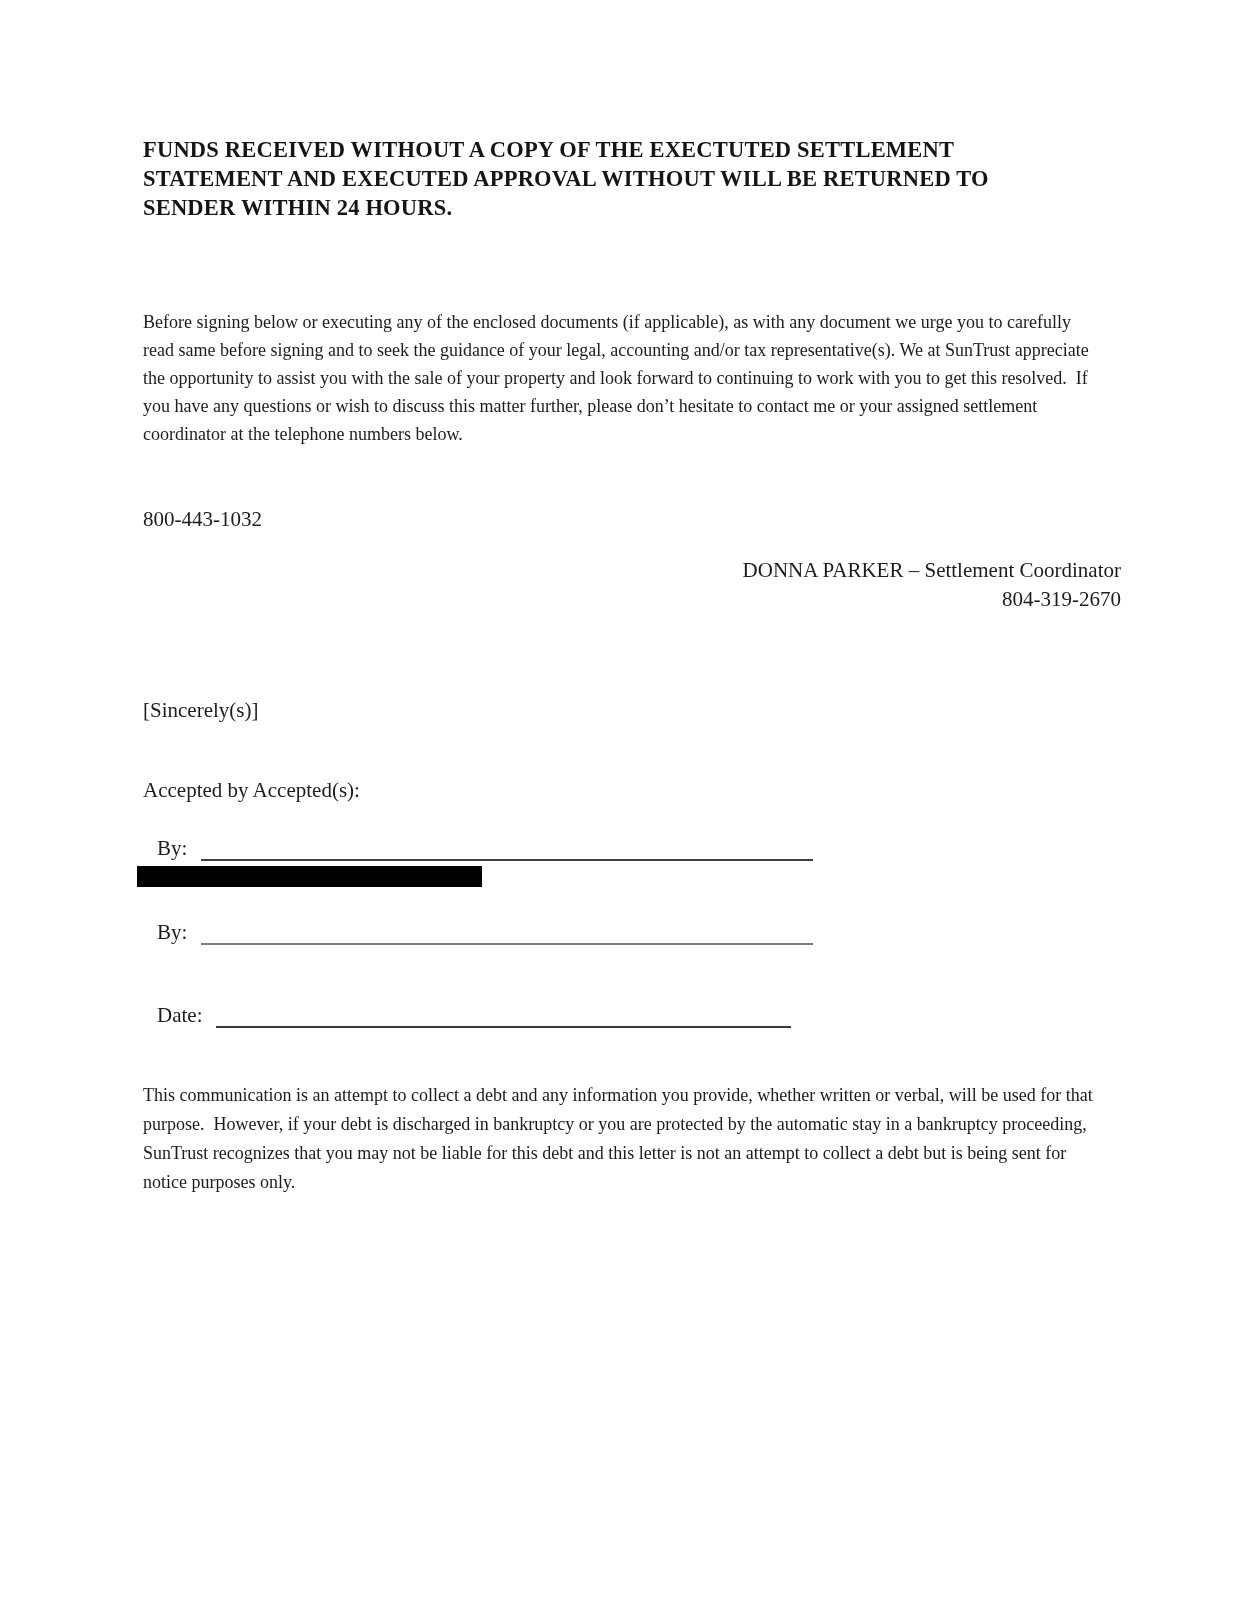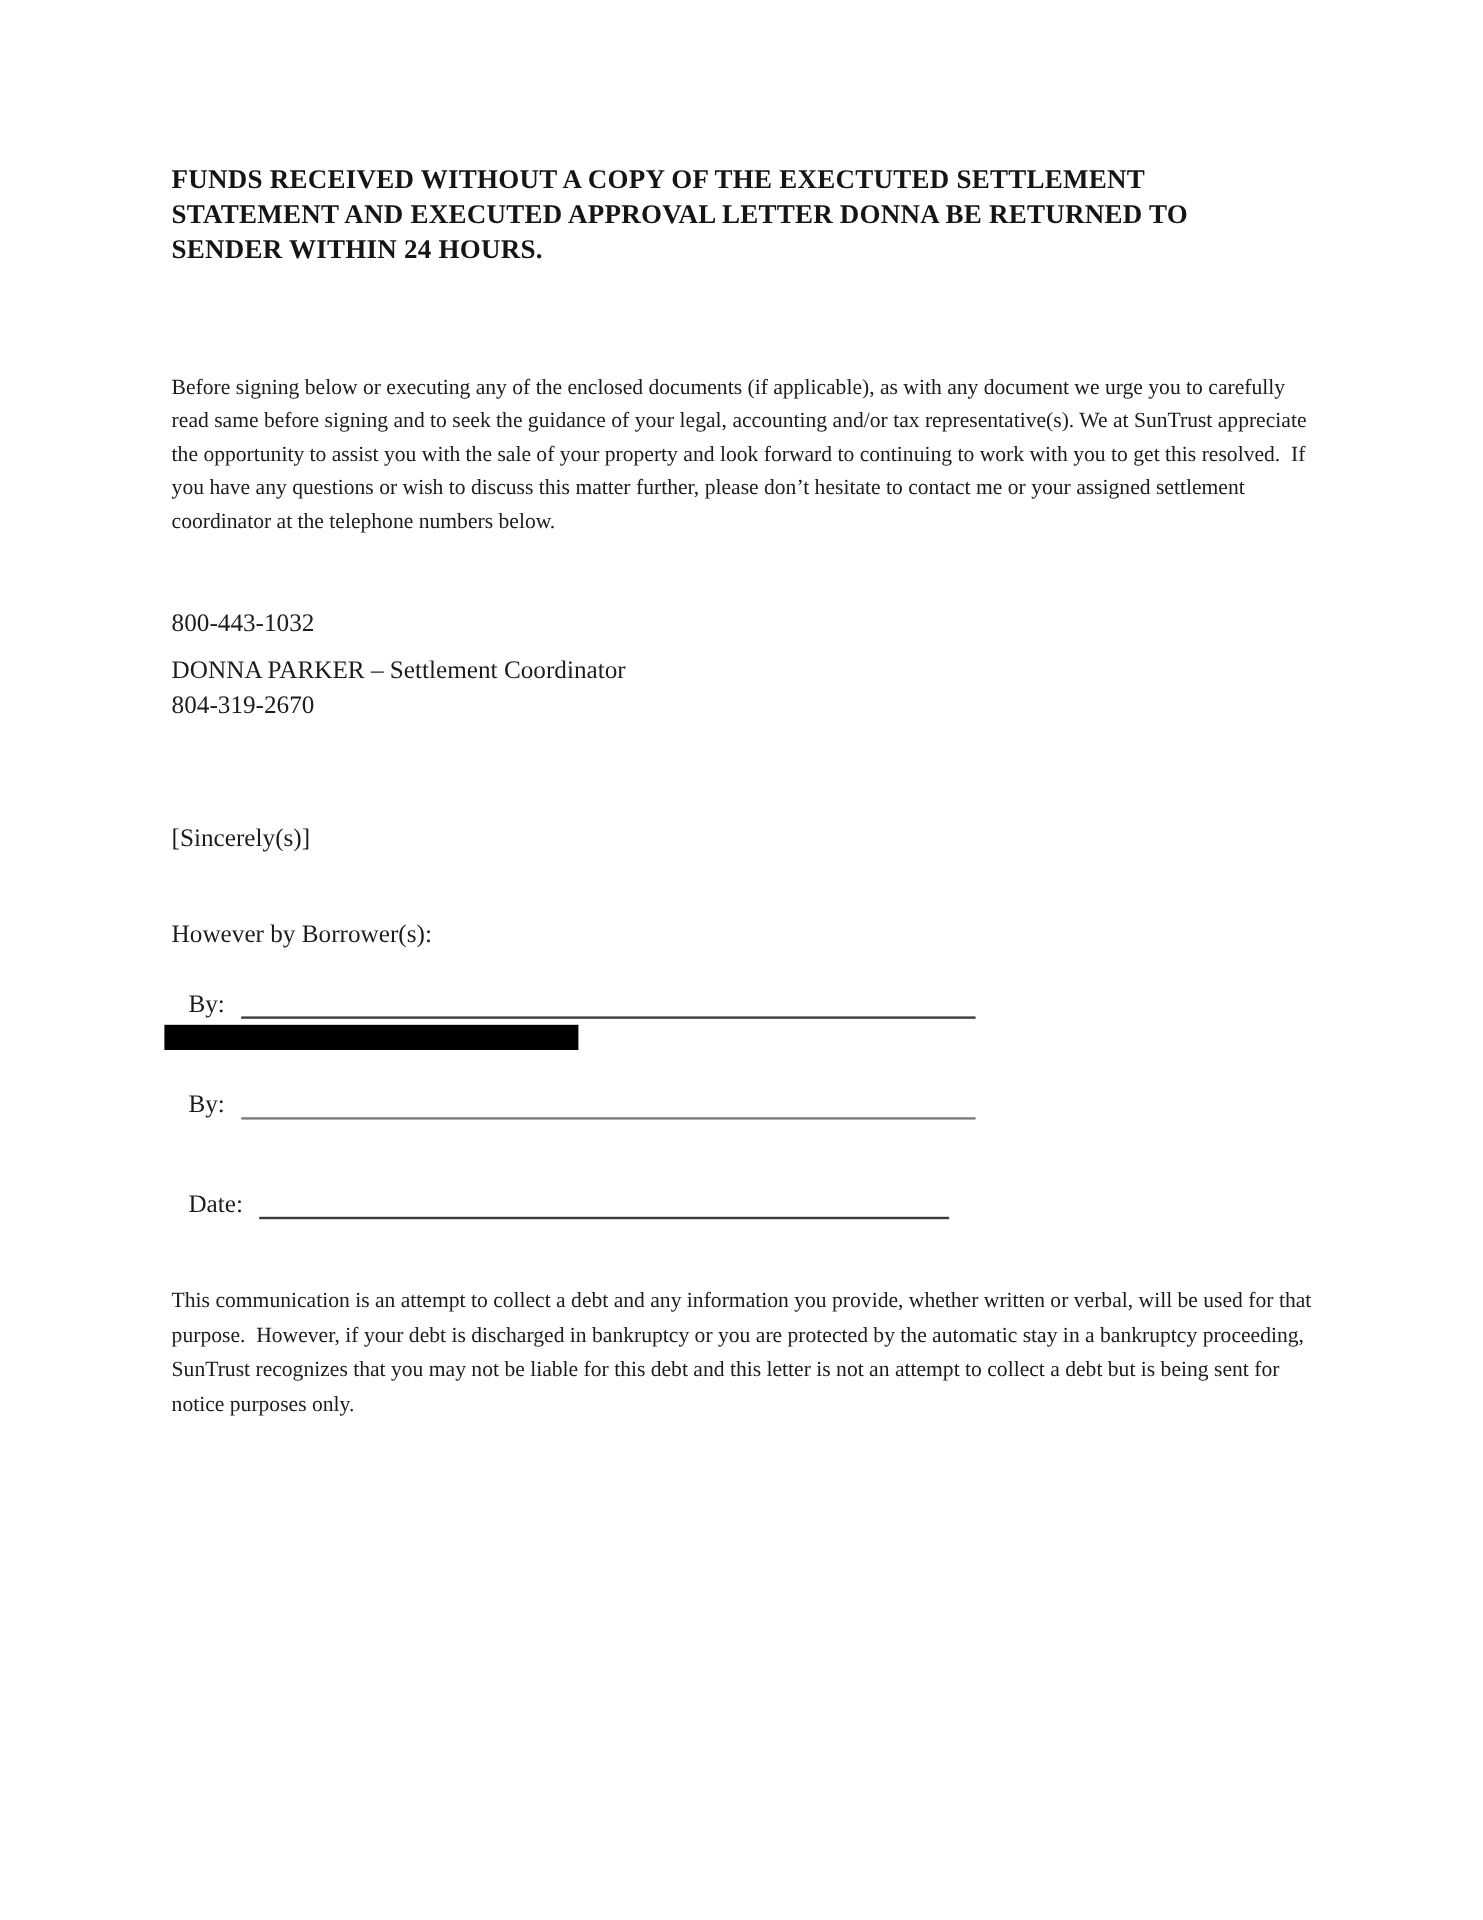--- a/index.html
+++ b/index.html
@@ -31,21 +31,21 @@
     margin: 0;
     max-width: 952px;
     white-space: pre-wrap;
   }
   .body-para { margin-top: 86px; }
   .sig-block {
     font-size: 21px;
     line-height: 29px;
   }
   .sig-block.first { margin-top: 57px; }
-  .sig-block.coordinator { margin-top: 10px; }
+  .sig-block.coordinator { margin-top: 22px; text-align: right; }
   .enclosure {
     margin-top: 82px;
     font-size: 21px;
     line-height: 29px;
   }
   .accepted {
     margin-top: 51px;
     font-size: 21px;
     line-height: 29px;
   }
@@ -80,38 +80,38 @@
   }
   .disclaimer { margin-top: 53px; line-height: 29px; }
 </style>
 </head>
 <body>
 
 <div class="page">
 
   <div class="heading">
     <div>FUNDS RECEIVED WITHOUT A COPY OF THE EXECTUTED SETTLEMENT</div>
-    <div>STATEMENT AND EXECUTED APPROVAL LETTER DONNA BE RETURNED TO</div>
+    <div>STATEMENT AND EXECUTED APPROVAL WITHOUT WILL BE RETURNED TO</div>
     <div>SENDER WITHIN 24 HOURS.</div>
   </div>
 
   <p class="para body-para">Before signing below or executing any of the enclosed documents (if applicable), as with any document we urge you to carefully read same before signing and to seek the guidance of your legal, accounting and/or tax representative(s). We at SunTrust appreciate the opportunity to assist you with the sale of your property and look forward to continuing to work with you to get this resolved.  If you have any questions or wish to discuss this matter further, please don’t hesitate to contact me or your assigned settlement coordinator at the telephone numbers below.</p>
 
   <div class="sig-block first">
     <div>800-443-1032</div>
   </div>
 
   <div class="sig-block coordinator">
     <div>DONNA PARKER – Settlement Coordinator</div>
     <div>804-319-2670</div>
   </div>
 
   <div class="enclosure">[Sincerely(s)]</div>
 
-  <div class="accepted">However by Borrower(s):</div>
+  <div class="accepted">Accepted by Accepted(s):</div>
 
   <div class="sig-row row-by1">
     <span class="sig-label">By:</span>
     <span class="sig-line line-by1"></span>
   </div>
 
   <div class="redaction"></div>
 
   <div class="sig-row row-by2">
     <span class="sig-label">By:</span>

